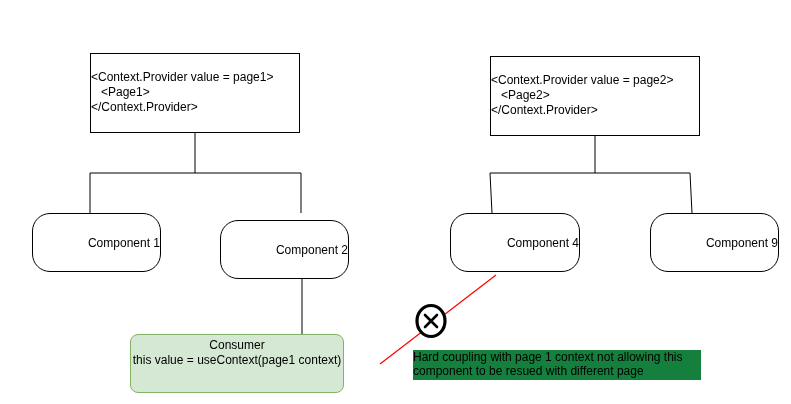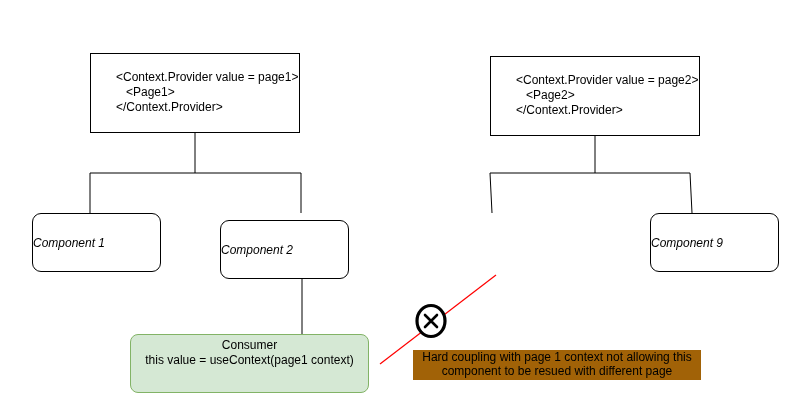--- a/index.html
+++ b/index.html
@@ -20,53 +20,52 @@
   }
   .node {
     position: absolute;
     background: #ffffff;
     border: 1px solid #000000;
     font-size: 12px;
   }
   .provider {
     width: 210px;
     height: 80px;
-    padding: 16px 0 0 25px;
+    padding: 16px 0 0 0;
     line-height: 15px;
   }
   .provider .tline { white-space: pre; min-height: 15px; }
   .component {
     width: 129px;
     height: 59px;
-    border-radius: 9px;
+    border-radius: 18px;
     display: flex;
     align-items: center;
-    justify-content: flex-start;
-    font-style: italic;
+    justify-content: flex-end;
   }
   .consumer {
     left: 130px; top: 334px;
-    width: 239px;
+    width: 214px;
     height: 59px;
     background: #d5e8d4;
     border: 1px solid #82b366;
     border-radius: 8px;
     padding-top: 3px;
     line-height: 14.5px;
     text-align: center;
   }
   .consumer .tline { min-height: 14.5px; white-space: pre; }
   .note {
     position: absolute;
     left: 413px; top: 350px;
     width: 288px;
-    background: #a16207;
+    background: #15803d;
     font-size: 12px;
     line-height: 13.5px;
-    text-align: center;
+    text-align: left;
     padding: 1px 0 2px 0;
   }
   .note .tline { min-height: 13.5px; }
 </style>
 </head>
 <body>
 
 <div class="canvas">
 
   <svg class="wires" viewBox="0 0 791 404" xmlns="http://www.w3.org/2000/svg">
@@ -102,20 +101,23 @@
     <div class="tline">   &lt;Page2&gt;</div>
     <div class="tline">&lt;/Context.Provider&gt;</div>
   </div>
 
   <div class="node component" style="left:32px; top:213px;">
     <span>Component 1</span>
   </div>
   <div class="node component" style="left:220px; top:220px;">
     <span>Component 2</span>
   </div>
+  <div class="node component" style="left:450px; top:213px; width:130px;">
+    <span>Component 4</span>
+  </div>
   <div class="node component" style="left:650px; top:213px;">
     <span>Component 9</span>
   </div>
 
   <div class="node consumer">
     <div class="tline">Consumer</div>
     <div class="tline">this value = useContext(page1 context)</div>
     <div class="tline"> </div>
   </div>
 

